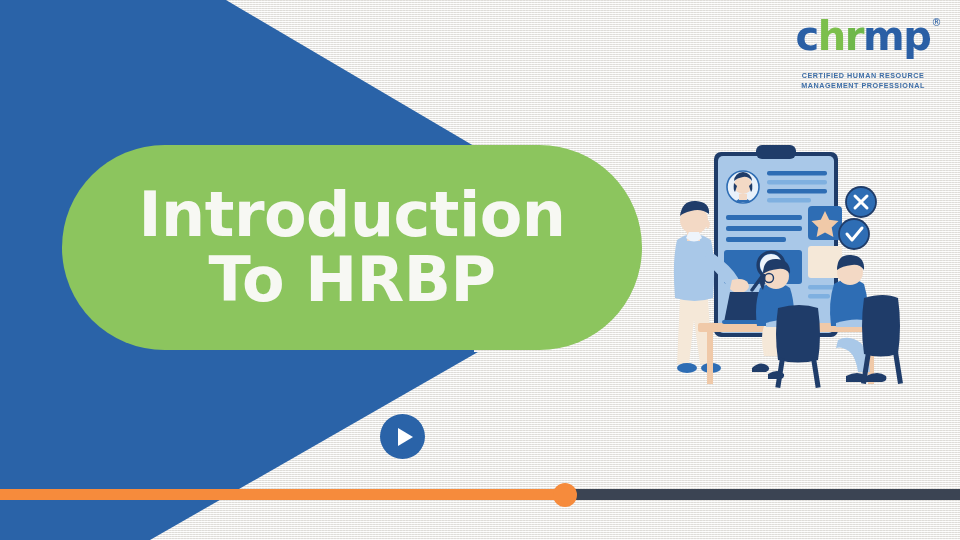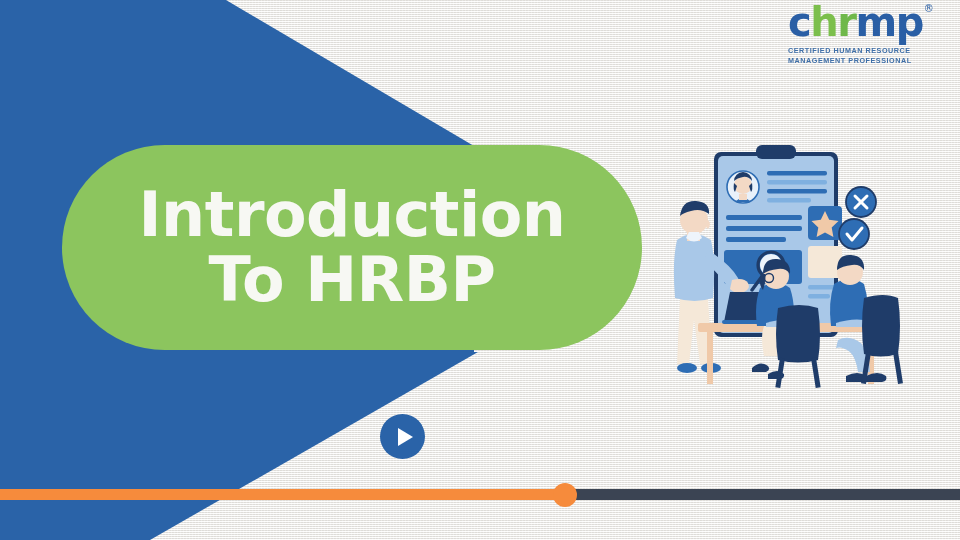--- a/index.html
+++ b/index.html
@@ -68,21 +68,22 @@
     line-height: 1.04;
     text-align: center;
     letter-spacing: -0.5px;
     white-space: pre-line;
   }
 
   
   .logo {
     position: absolute;
     right: 22px;
-    top: 2px;
+    top: 16px;
+    text-align: center;
     width: 150px;
   }
   .logo-word {
     font-family: "DejaVu Sans", sans-serif;
     font-size: 40px;
     font-weight: bold;
     letter-spacing: -1.5px;
     line-height: 1;
     position: relative;
     display: inline-block;
@@ -100,21 +101,21 @@
     font-weight: normal;
     color: #2a5fa5;
     letter-spacing: 0;
   }
   .logo-sub {
     color: #3f6fa8;
     font-size: 7.2px;
     letter-spacing: 0.55px;
     line-height: 1.45;
     font-weight: bold;
-    margin-top: 4px;
+    margin-top: 15px;
     white-space: pre-line;
   }
 
   
   .play-row {
     position: absolute;
     left: 380px;
     top: 414px;
     display: flex;
     align-items: center;

